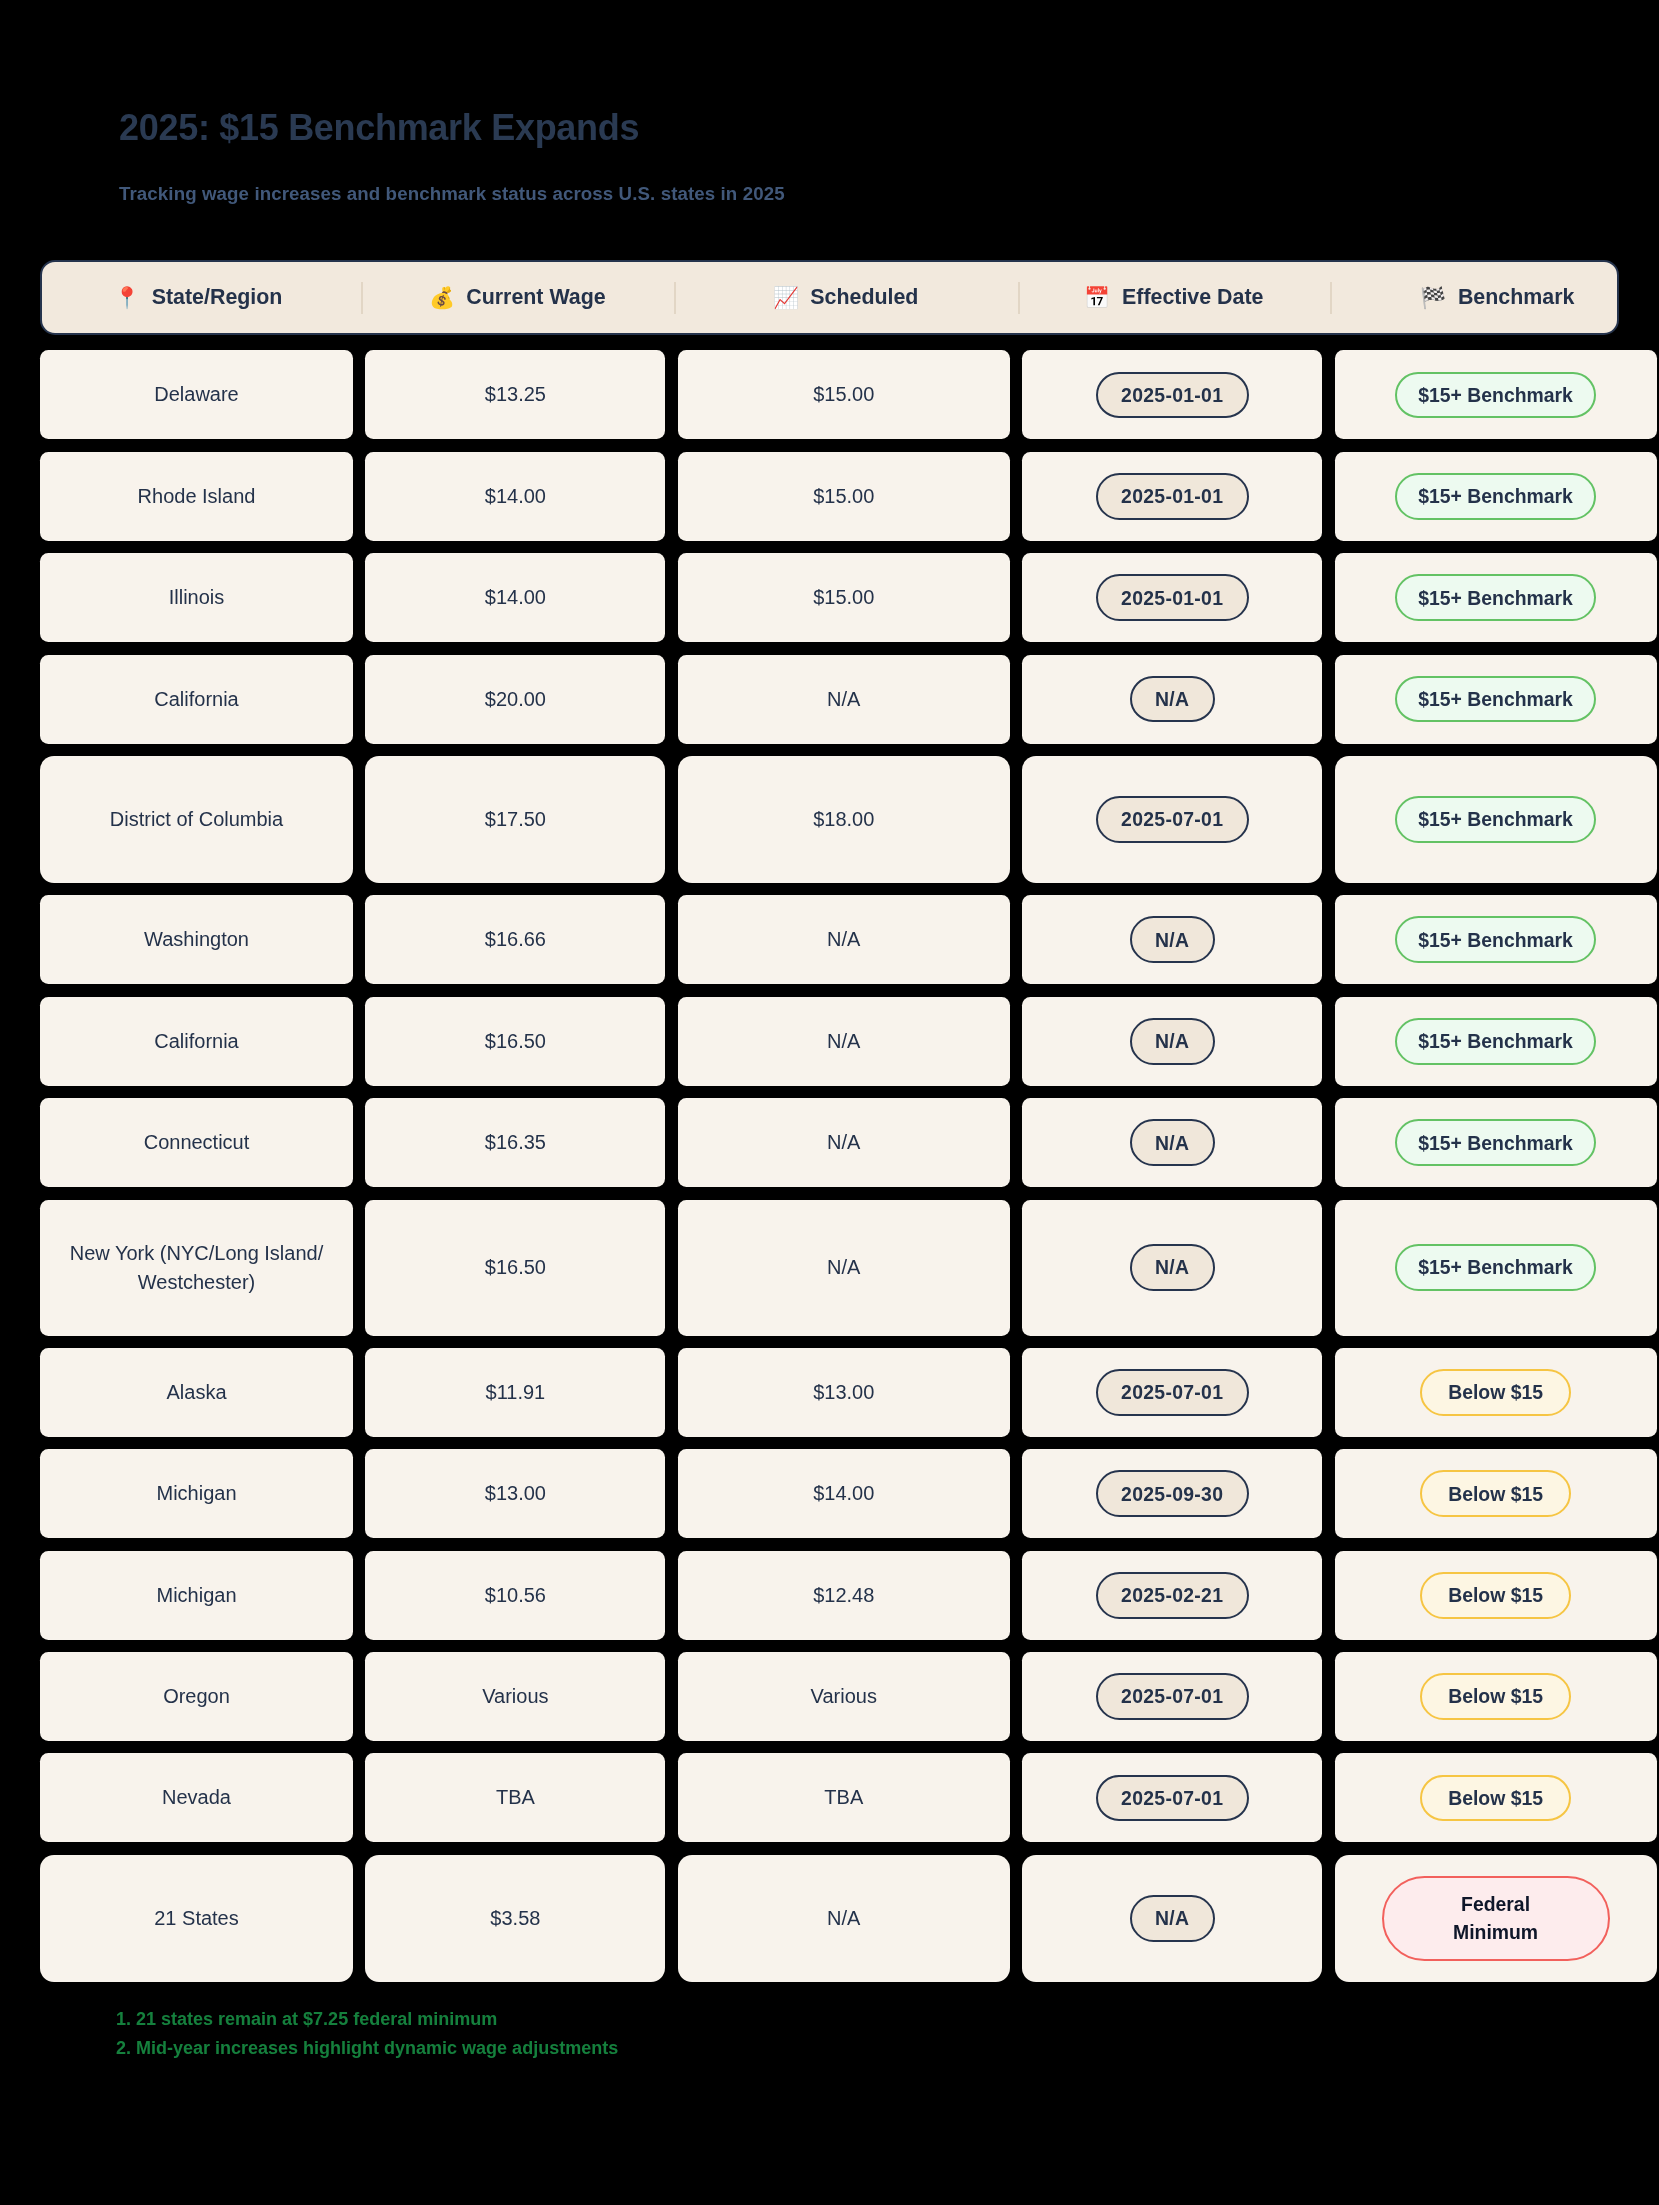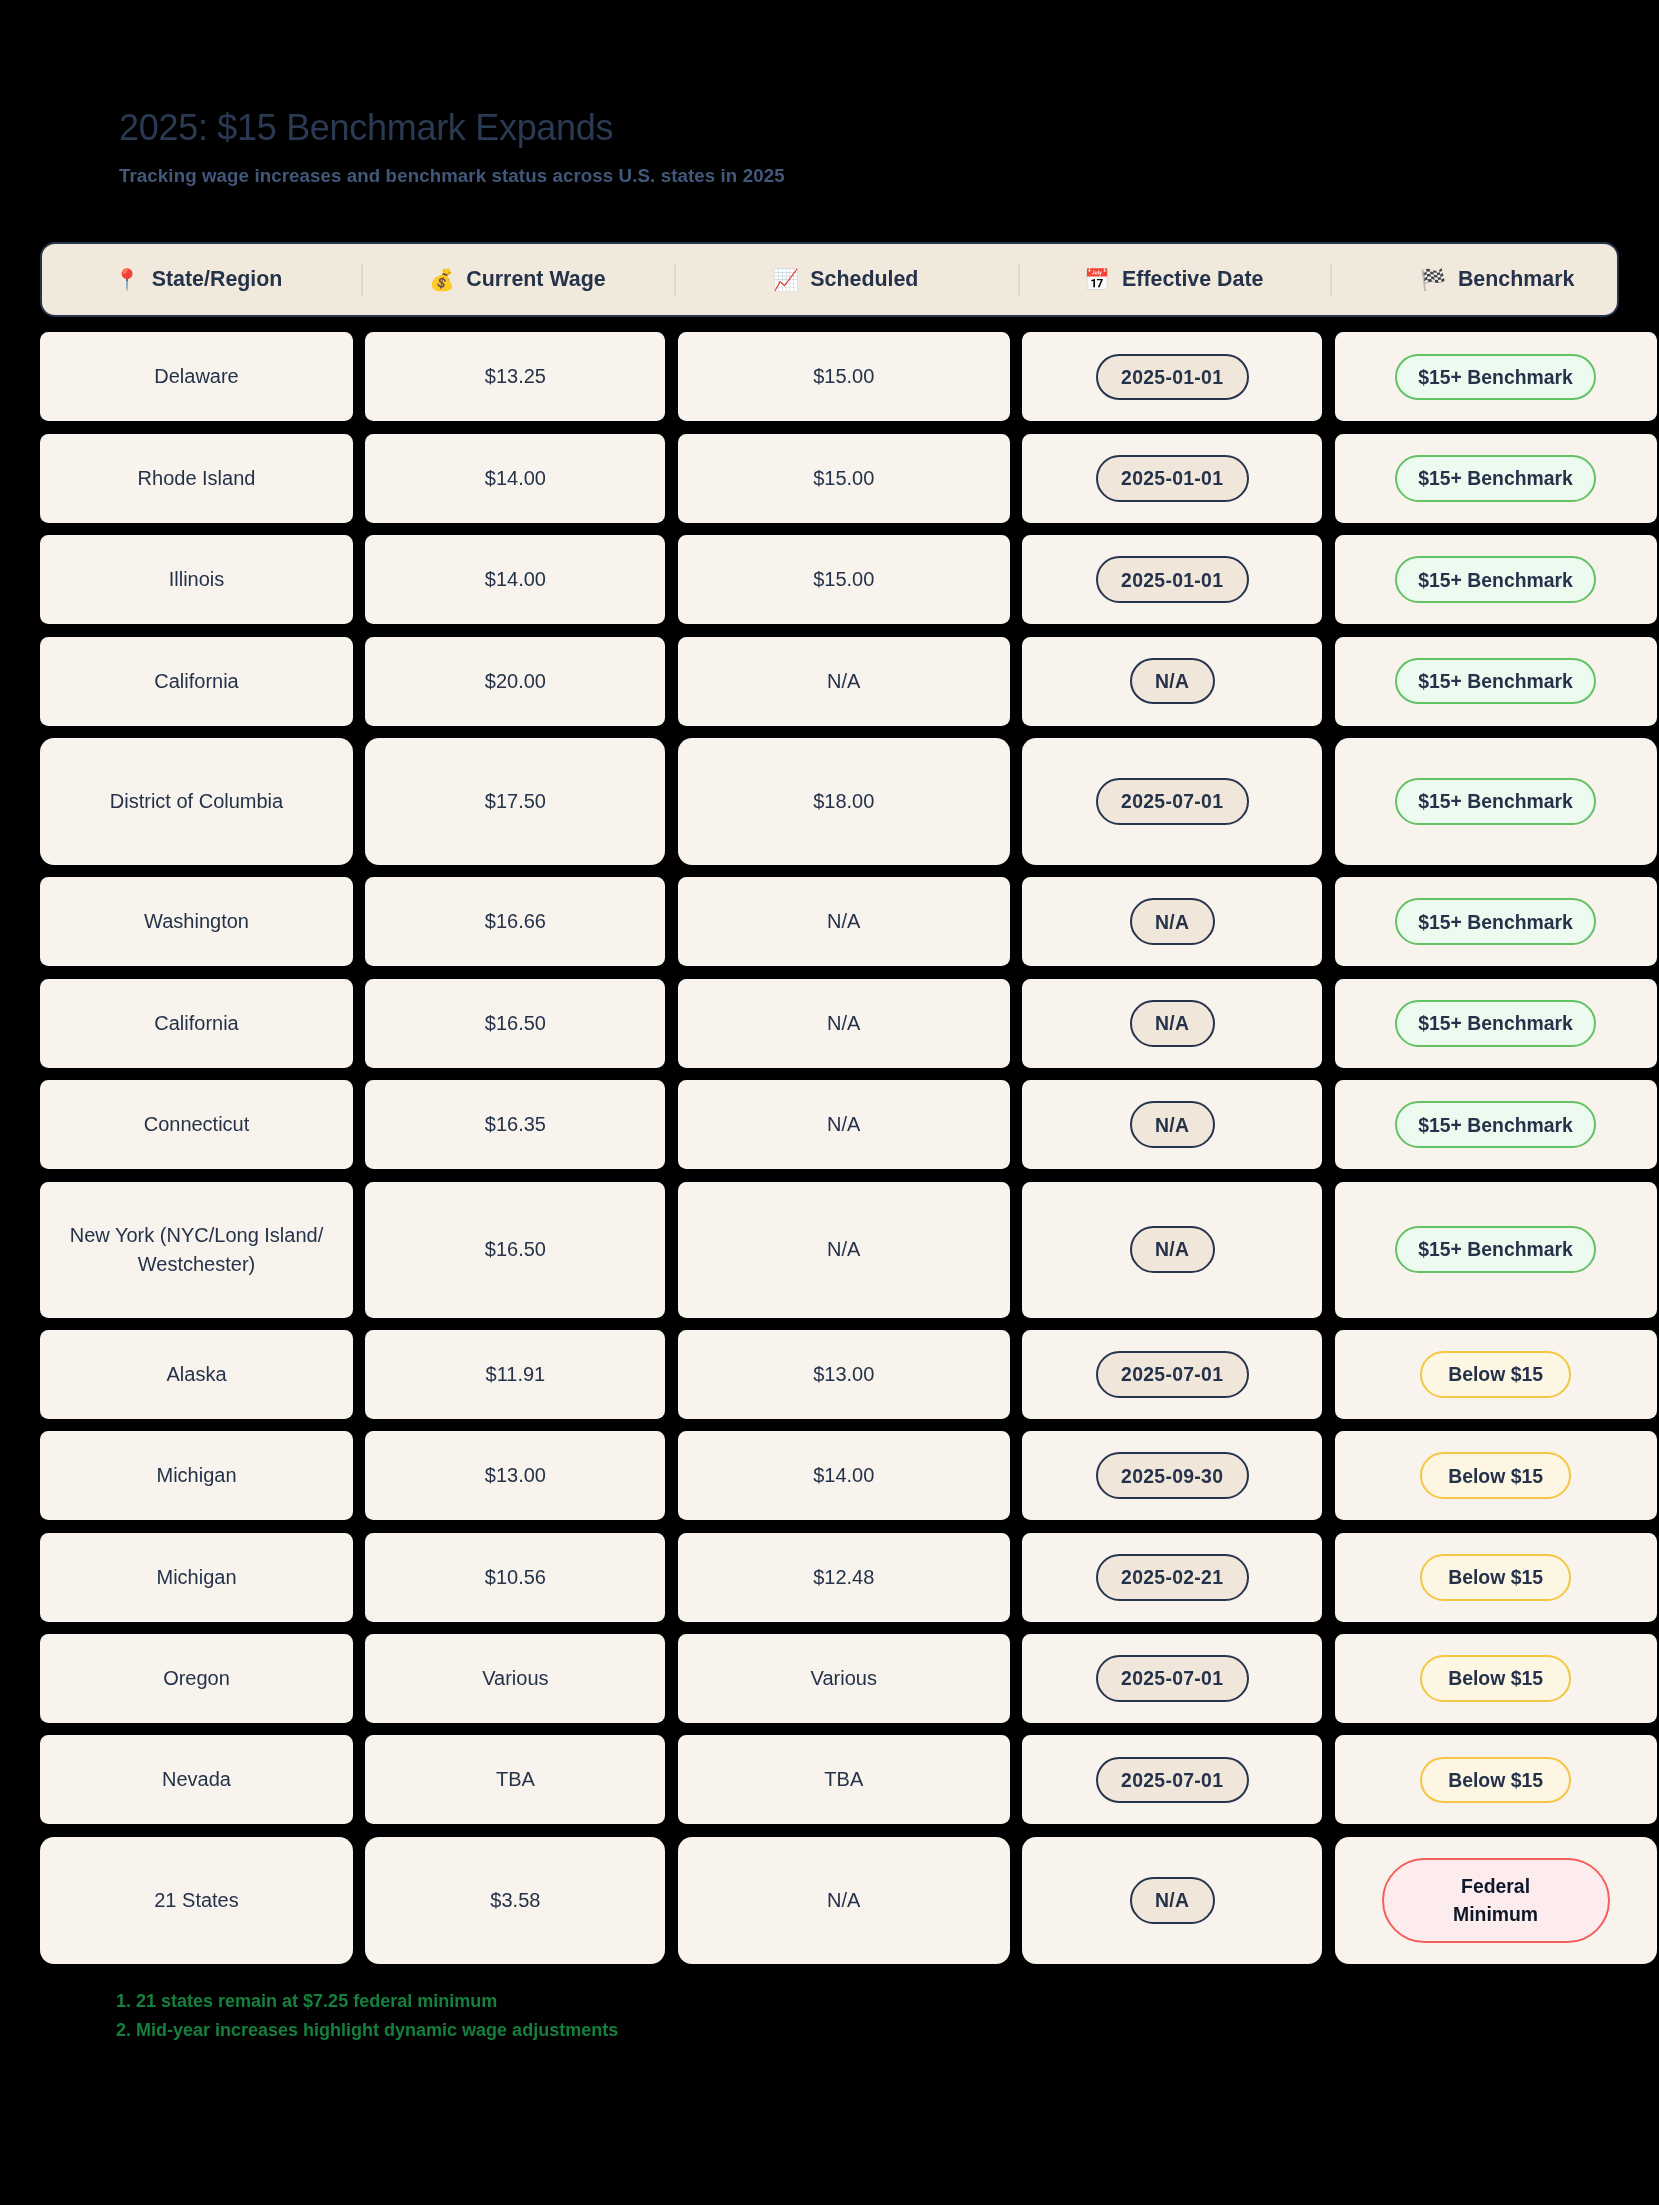--- a/index.html
+++ b/index.html
@@ -19,27 +19,27 @@
     background: #000000;
     padding: 0;
   }
 
   
   .head-block {
     padding: 107px 0 0 119px;
   }
   .title {
     font-size: 36px;
-    font-weight: 400;
+    font-weight: 700;
     color: #2a3a52;
     letter-spacing: -0.3px;
     line-height: 1.15;
   }
   .subtitle {
-    margin-top: 17px;
+    margin-top: 35px;
     font-size: 18.7px;
     font-weight: 600;
     color: #41587a;
     letter-spacing: 0.1px;
   }
 
   
   .table-wrap {
     margin: 55px 40px 0 40px;
     width: 1579px;

